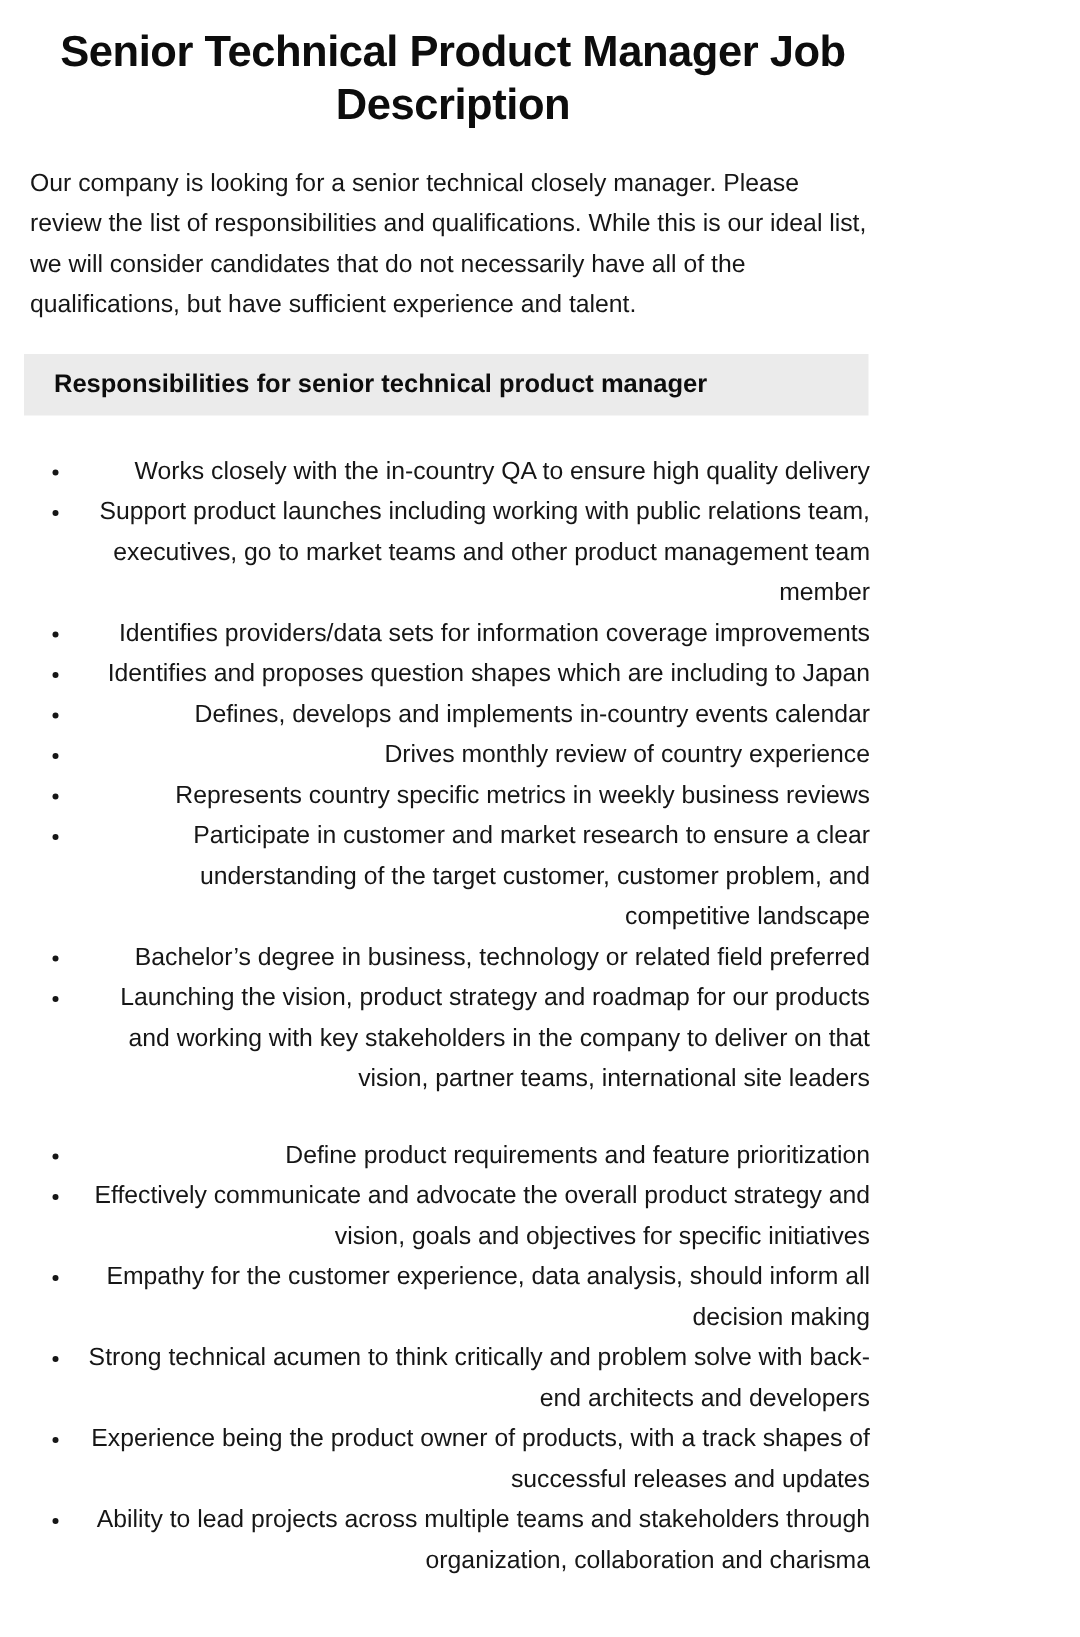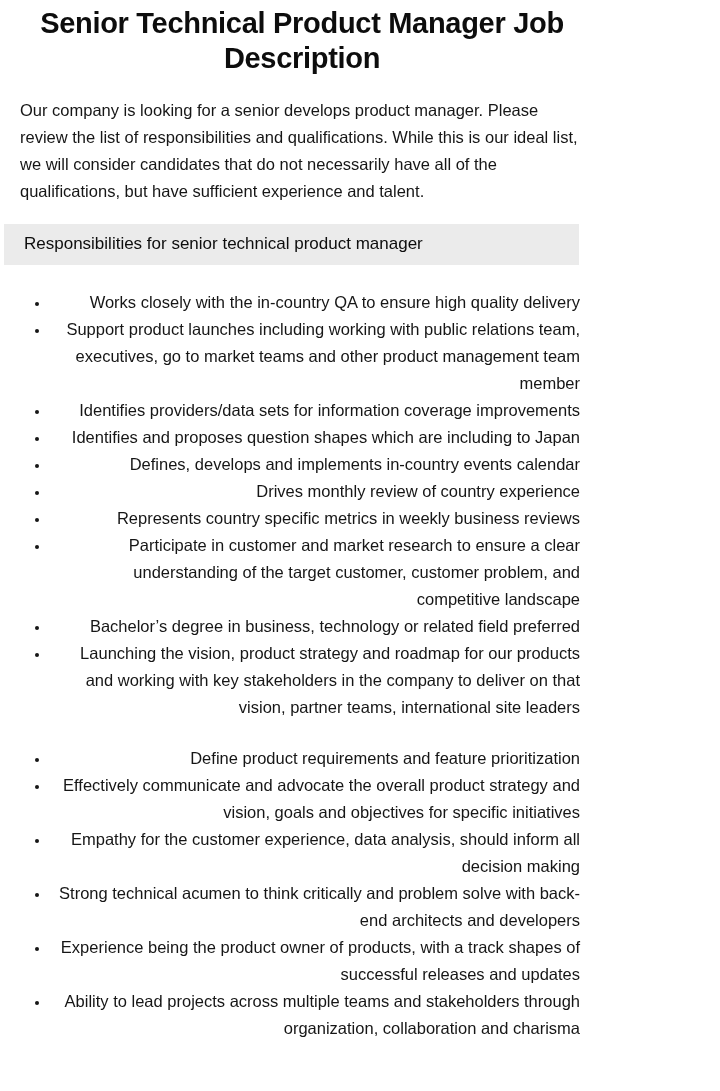--- a/index.html
+++ b/index.html
@@ -7,45 +7,45 @@
   body {
     width: 720px;
     height: 1091px;
     margin: 0 auto;
     font-family: "Liberation Sans", sans-serif;
     color: #161616;
     overflow: hidden;
   }
   .doc {
     width: 604px;
-    padding-top: 6px;
+    padding-top: 18px;
   }
   .page-title {
     font-size: 29px;
     line-height: 35px;
     font-weight: bold;
     text-align: center;
     color: #0d0d0d;
     letter-spacing: -0.3px;
     margin: 0 28px 0 28px;
   }
   .intro {
     margin: 21px 24px 0 20px;
     font-size: 16.5px;
     line-height: 27px;
     color: #161616;
   }
   .section { margin-top: 19px; }
   .section-header {
     background: #ebebeb;
-    margin: 0 25px 0 4px;
+    margin: 0 25px 0 16px;
     padding: 11px 20px 12px 20px;
     font-size: 17px;
     line-height: 18px;
-    font-weight: normal;
+    font-weight: bold;
     color: #0d0d0d;
   }
   ul.bullet-list {
     margin: 24px 24px 0 20px;
     padding-left: 30px;
     list-style: disc outside;
     font-size: 16.5px;
     line-height: 27px;
     color: #161616;
     text-align: right;
@@ -56,21 +56,21 @@
   ul.bullet-list li::marker {
     font-size: 13px;
     color: #161616;
   }
 </style>
 </head>
 <body>
 
 <div class="doc">
   <h1 class="page-title">Senior Technical Product Manager Job Description</h1>
-  <p class="intro">Our company is looking for a senior develops product manager. Please review the list of responsibilities and qualifications. While this is our ideal list, we will consider candidates that do not necessarily have all of the qualifications, but have sufficient experience and talent.</p>
+  <p class="intro">Our company is looking for a senior technical closely manager. Please review the list of responsibilities and qualifications. While this is our ideal list, we will consider candidates that do not necessarily have all of the qualifications, but have sufficient experience and talent.</p>
   <div id="sections-container">
   <section class="section">
     <div class="section-header">Responsibilities for senior technical product manager</div>
     <ul class="bullet-list">
           <li>Works closely with the in-country QA to ensure high quality delivery</li>
           <li>Support product launches including working with public relations team, executives, go to market teams and other product management team member</li>
           <li>Identifies providers/data sets for information coverage improvements</li>
           <li>Identifies and proposes question shapes which are including to Japan</li>
           <li>Defines, develops and implements in-country events calendar</li>
           <li>Drives monthly review of country experience</li>

